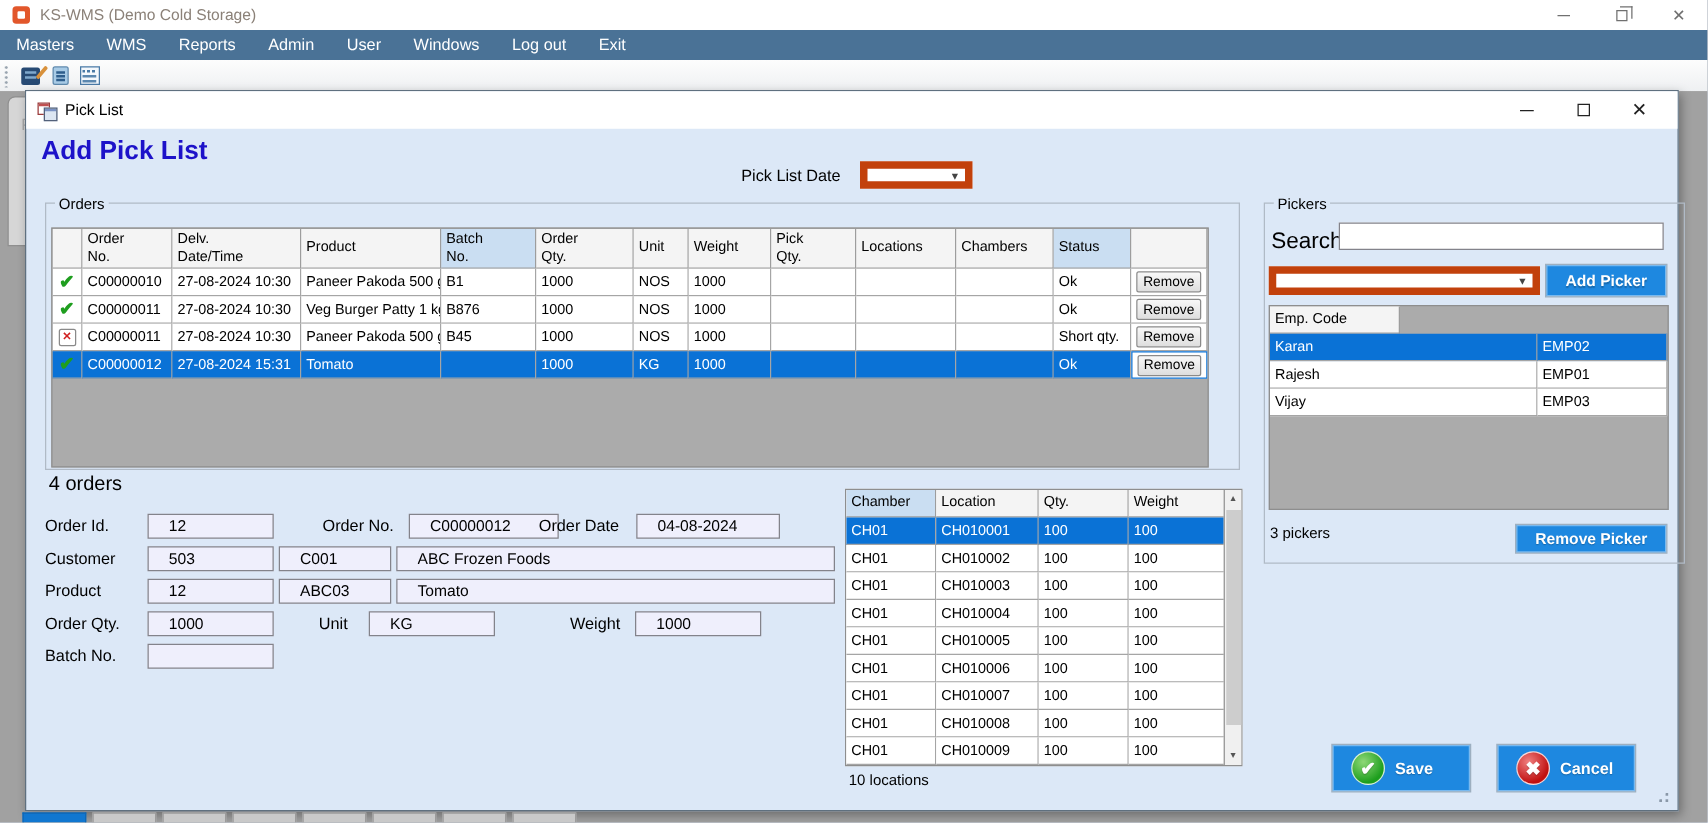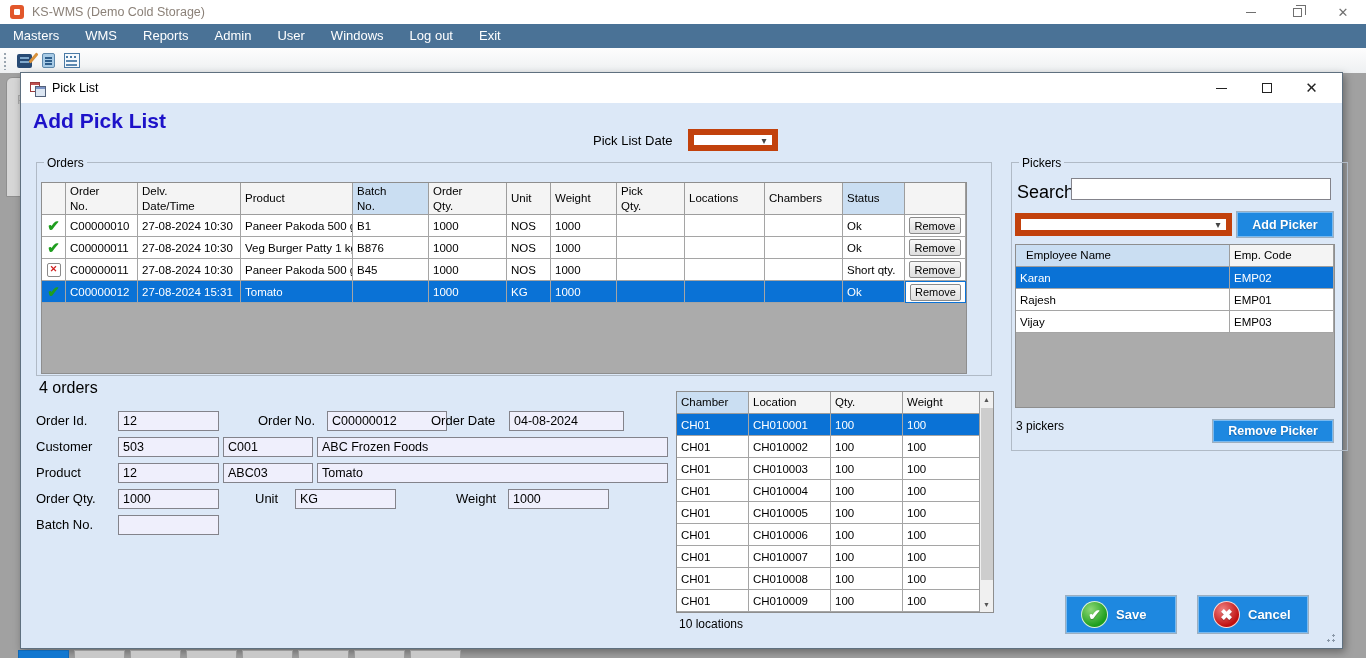--- a/index.html
+++ b/index.html
@@ -68,21 +68,21 @@
   .grow { display:flex; }
   .gcell { border-right:1px solid #a5a5a5; border-bottom:1px solid #a5a5a5; background:#fff; overflow:hidden; white-space:nowrap; font-size:11.5px; padding:0 4px; display:flex; align-items:center; }
   .ghead .gcell { background:#f4f4f4; border-right:1px solid #9d9d9d; border-bottom:1px solid #9d9d9d; white-space:pre-line; line-height:1.25; font-size:11.5px; }
   .ghead .gcell.hl { background:#cadef2; }
   .grow.sel .gcell { background:#0a72d6; color:#fff; }
   .icon-check { color:#1f9e1f; font-size:15px; font-weight:bold; line-height:1; }
   .cross-box { width:14px; height:14px; background:#fff; border:1px solid #8a8a8a; border-radius:2px; color:#d02020; font-size:9px; font-weight:bold; display:flex; align-items:center; justify-content:center; line-height:1; }
   .rm-btn { width:52px; height:17px; background:linear-gradient(#f8f8f8,#dedede); border:1px solid #8a8a8a; border-radius:2px; font-size:11px; font-family:"Liberation Sans",sans-serif; color:#000; }
   .grow.sel .rm-cell { background:#fff; border:1px solid #0a72d6; }
 
-  .tb { position:absolute; background:#efeffc; border:1px solid #83838b; height:20px; font-size:12.5px; font-family:"Liberation Sans",sans-serif; padding:0 4px; color:#000; }
+  .tb { position:absolute; background:#efeffc; border:1px solid #83838b; height:20px; font-size:12.5px; font-family:"Liberation Sans",sans-serif; padding:0 16px; color:#000; }
   .tb-white { background:#ffffff; }
 
   
   .vscroll { position:absolute; width:14px; background:#f0f0f0; border-left:1px solid #9d9d9d; }
   .vs-arrow { height:15px; display:flex; align-items:center; justify-content:center; font-size:7px; color:#555; }
   .vs-thumb { position:absolute; left:1px; width:12px; background:#cdcdcd; }
 
   
   .blue-btn { position:absolute; background:#1e88e0; border:1px solid #79b9ef; outline:1px solid #9dafc0; color:#fff; font-weight:bold; font-size:12.5px; display:flex; align-items:center; justify-content:center; font-family:"Liberation Sans",sans-serif; text-shadow:0 1px 1px rgba(0,0,0,.25); }
   .big-btn { font-size:13px; justify-content:flex-start; padding-left:14px; }
@@ -369,21 +369,20 @@
   <div class="gb-label" style="left:998px; top:83px;">Pickers</div>
   <div class="lbl" style="left:996px; top:109px; font-size:18px;">Search</div>
   <input class="tb tb-white" style="left: 1050px; top: 105px; width: 260px; height: 22px;" value="">
   <div class="combo" style="left:994px; top:140px; width:217px; height:23px;">
     <span class="val">Vijay</span>
     <span class="chev">▾</span>
   </div>
   <button class="blue-btn" style="left:1216px; top:139px; width:96px; height:25px;">Add Picker</button>
   <div class="gridwrap" style="left:994px; top:171px; width:320px; height:164px;" id="pickers-grid">
       <div class="grow ghead">
-        <div class="gcell hl" style="width: 214px; height: 22px; padding-left: 10px;">Employee Name</div>
         <div class="gcell " style="width: 104px; height: 22px; text-align: right;">Emp. Code</div>
       </div>
       <div class="grow sel">
         <div class="gcell " style="width: 214px; height: 22px;">Karan</div>
         <div class="gcell " style="width: 104px; height: 22px;">EMP02</div>
       </div>
       <div class="grow ">
         <div class="gcell " style="width: 214px; height: 22px;">Rajesh</div>
         <div class="gcell " style="width: 104px; height: 22px;">EMP01</div>
       </div>

